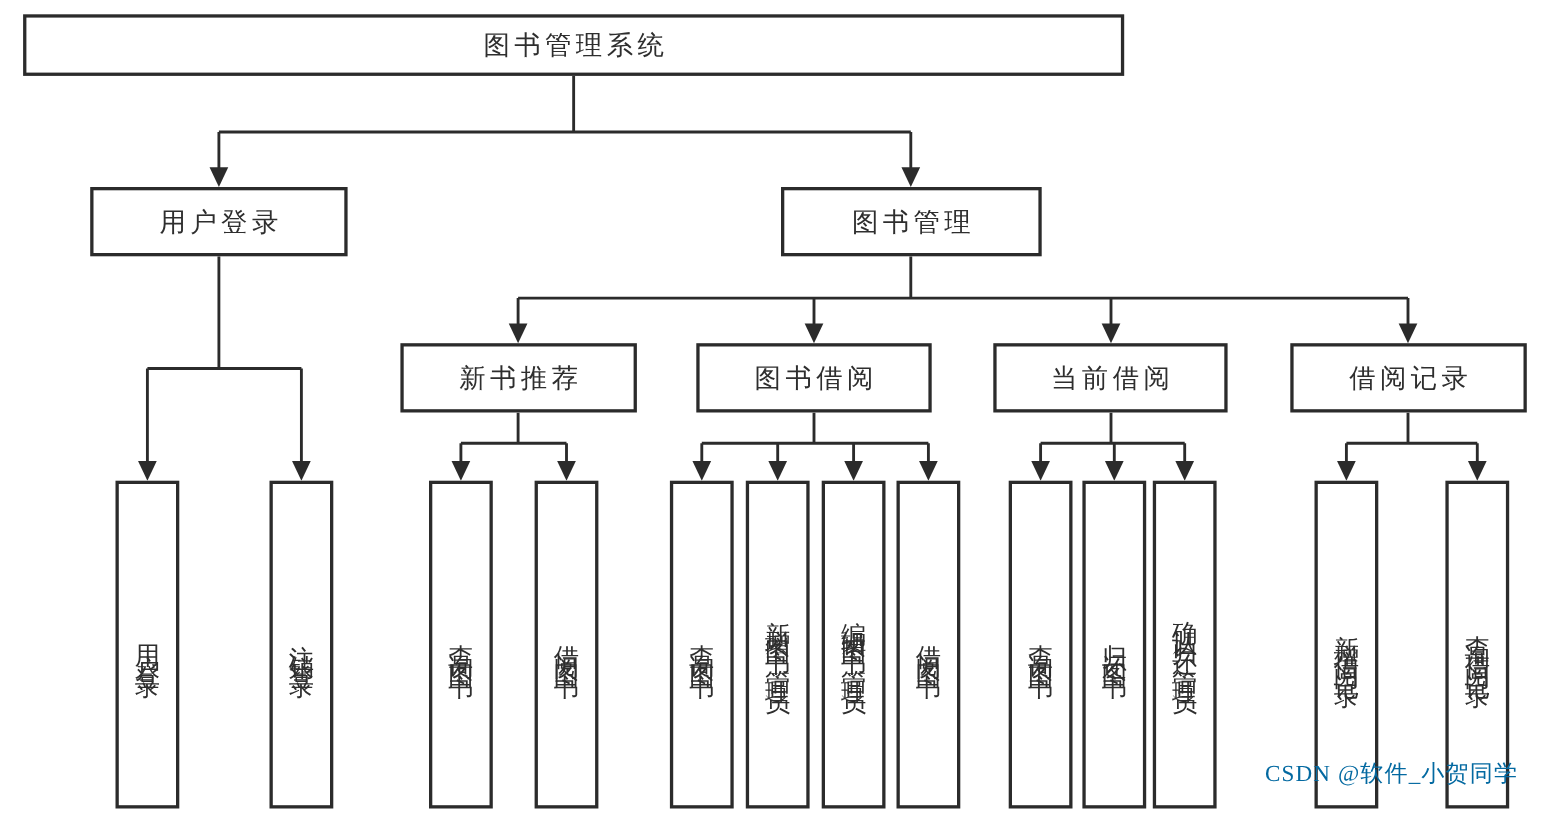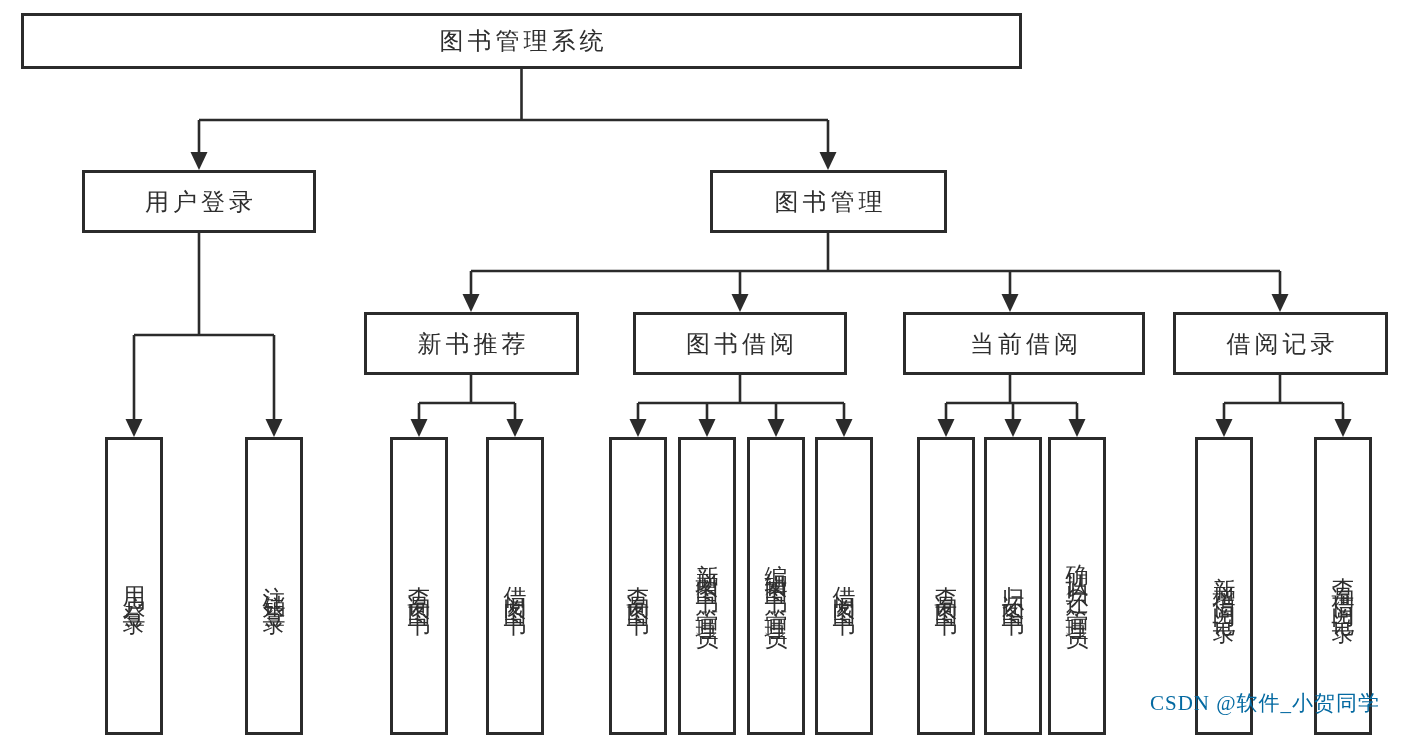--- a/index.html
+++ b/index.html
@@ -35,21 +35,21 @@
     letter-spacing: 4px;
     white-space: nowrap;
     text-indent: 4px; 
   }
   .root-box   { left: 21px;  top: 13px;  width: 1001px; height: 56px; }
   .lv2-login  { left: 82px;  top: 170px; width: 234px;  height: 63px; }
   .lv2-mgmt   { left: 710px; top: 170px; width: 237px;  height: 63px; }
   .lv3        { top: 312px; height: 63px; }
   .lv3-newbook{ left: 364px;  width: 215px; }
   .lv3-borrow { left: 633px;  width: 214px; align-items: center; }
-  .lv3-current{ left: 903px;  width: 242px; }
+  .lv3-current{ left: 903px;  width: 213px; }
   .lv3-records{ left: 1173px; width: 215px; }
   .leaf {
     top: 437px;
     width: 58px;
     height: 298px;
     font-size: 23px;
     letter-spacing: 0;
     text-indent: 0;
     white-space: normal;
   }

